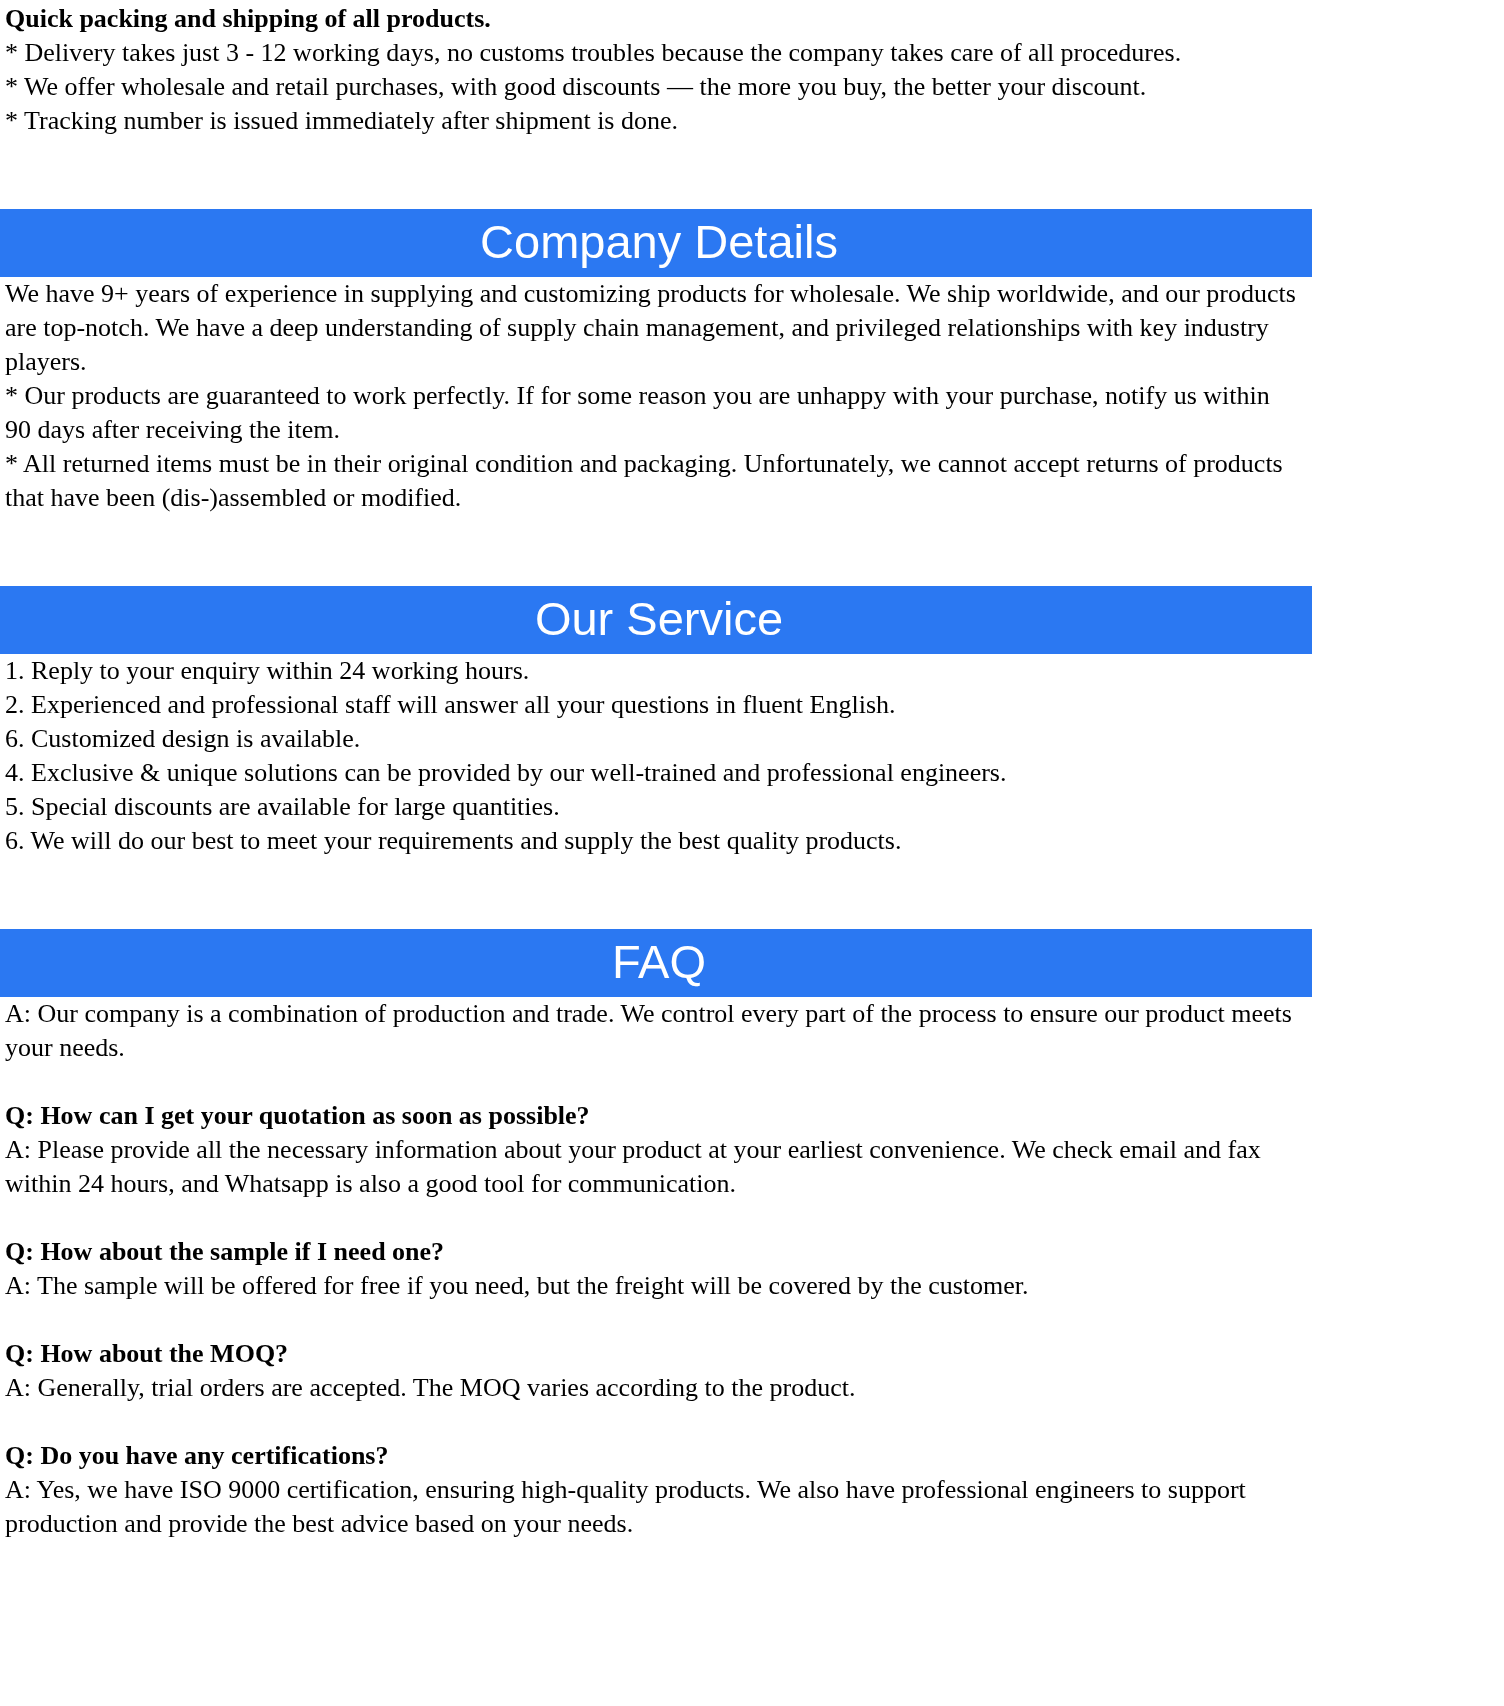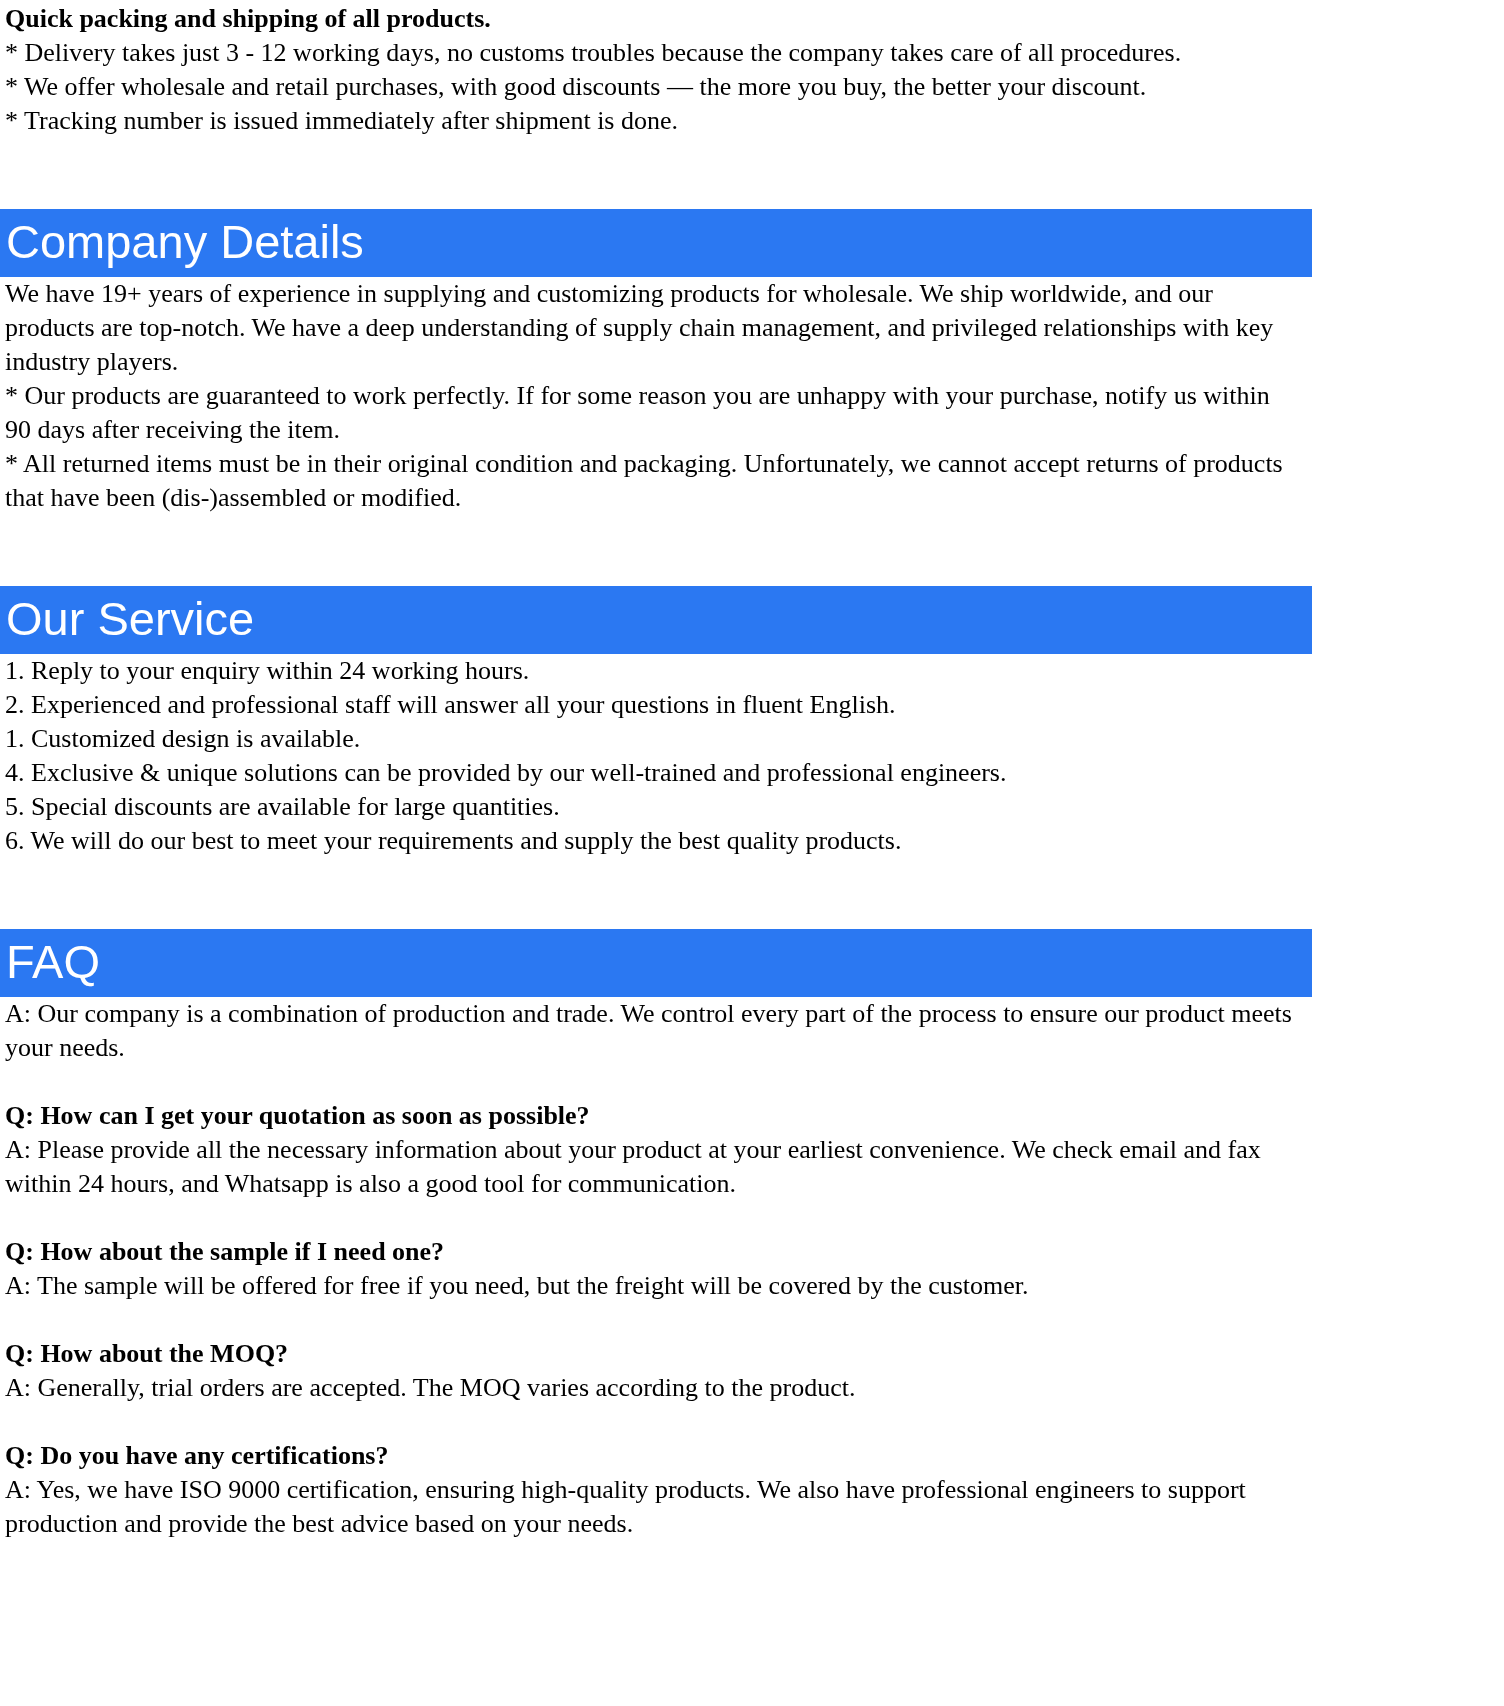--- a/index.html
+++ b/index.html
@@ -28,48 +28,49 @@
     background: #2b78f2;
     color: #ffffff;
     font-family: "Liberation Sans", sans-serif;
     font-size: 47px;
     line-height: 66px;
     font-weight: 400;
     padding-left: 6px;
     margin-top: 71px;
     white-space: nowrap;
     overflow: hidden;
+    text-align: center;
   }
   .faq-item { margin-bottom: 34px; }
   .faq-item:last-child { margin-bottom: 8px; }
 </style>
 </head>
 <body>
 
 <div class="page">
 
   <div>
     <div class="txt bold">Quick packing and shipping of all products.</div>
     <div class="txt">* Delivery takes just 3 - 12 working days, no customs troubles because the company takes care of all procedures.</div>
     <div class="txt">* We offer wholesale and retail purchases, with good discounts — the more you buy, the better your discount.</div>
     <div class="txt">* Tracking number is issued immediately after shipment is done.</div>
   </div>
 
   <div class="banner">Company Details</div>
   <div>
-    <div class="txt">We have 19+ years of experience in supplying and customizing products for wholesale. We ship worldwide, and our products are top-notch. We have a deep understanding of supply chain management, and privileged relationships with key industry players.</div>
+    <div class="txt">We have 9+ years of experience in supplying and customizing products for wholesale. We ship worldwide, and our products are top-notch. We have a deep understanding of supply chain management, and privileged relationships with key industry players.</div>
     <div class="txt">* Our products are guaranteed to work perfectly. If for some reason you are unhappy with your purchase, notify us within 90 days after receiving the item.</div>
     <div class="txt">* All returned items must be in their original condition and packaging. Unfortunately, we cannot accept returns of products that have been (dis-)assembled or modified.</div>
   </div>
 
   <div class="banner">Our Service</div>
   <div>
     <div class="txt">1. Reply to your enquiry within 24 working hours.</div>
     <div class="txt">2. Experienced and professional staff will answer all your questions in fluent English.</div>
-    <div class="txt">1. Customized design is available.</div>
+    <div class="txt">6. Customized design is available.</div>
     <div class="txt">4. Exclusive &amp; unique solutions can be provided by our well-trained and professional engineers.</div>
     <div class="txt">5. Special discounts are available for large quantities.</div>
     <div class="txt">6. We will do our best to meet your requirements and supply the best quality products.</div>
   </div>
 
   <div class="banner">FAQ</div>
   <div>
 
     <div class="faq-item">
       <div class="txt">A: Our company is a combination of production and trade. We control every part of the process to ensure our product meets your needs.</div>

